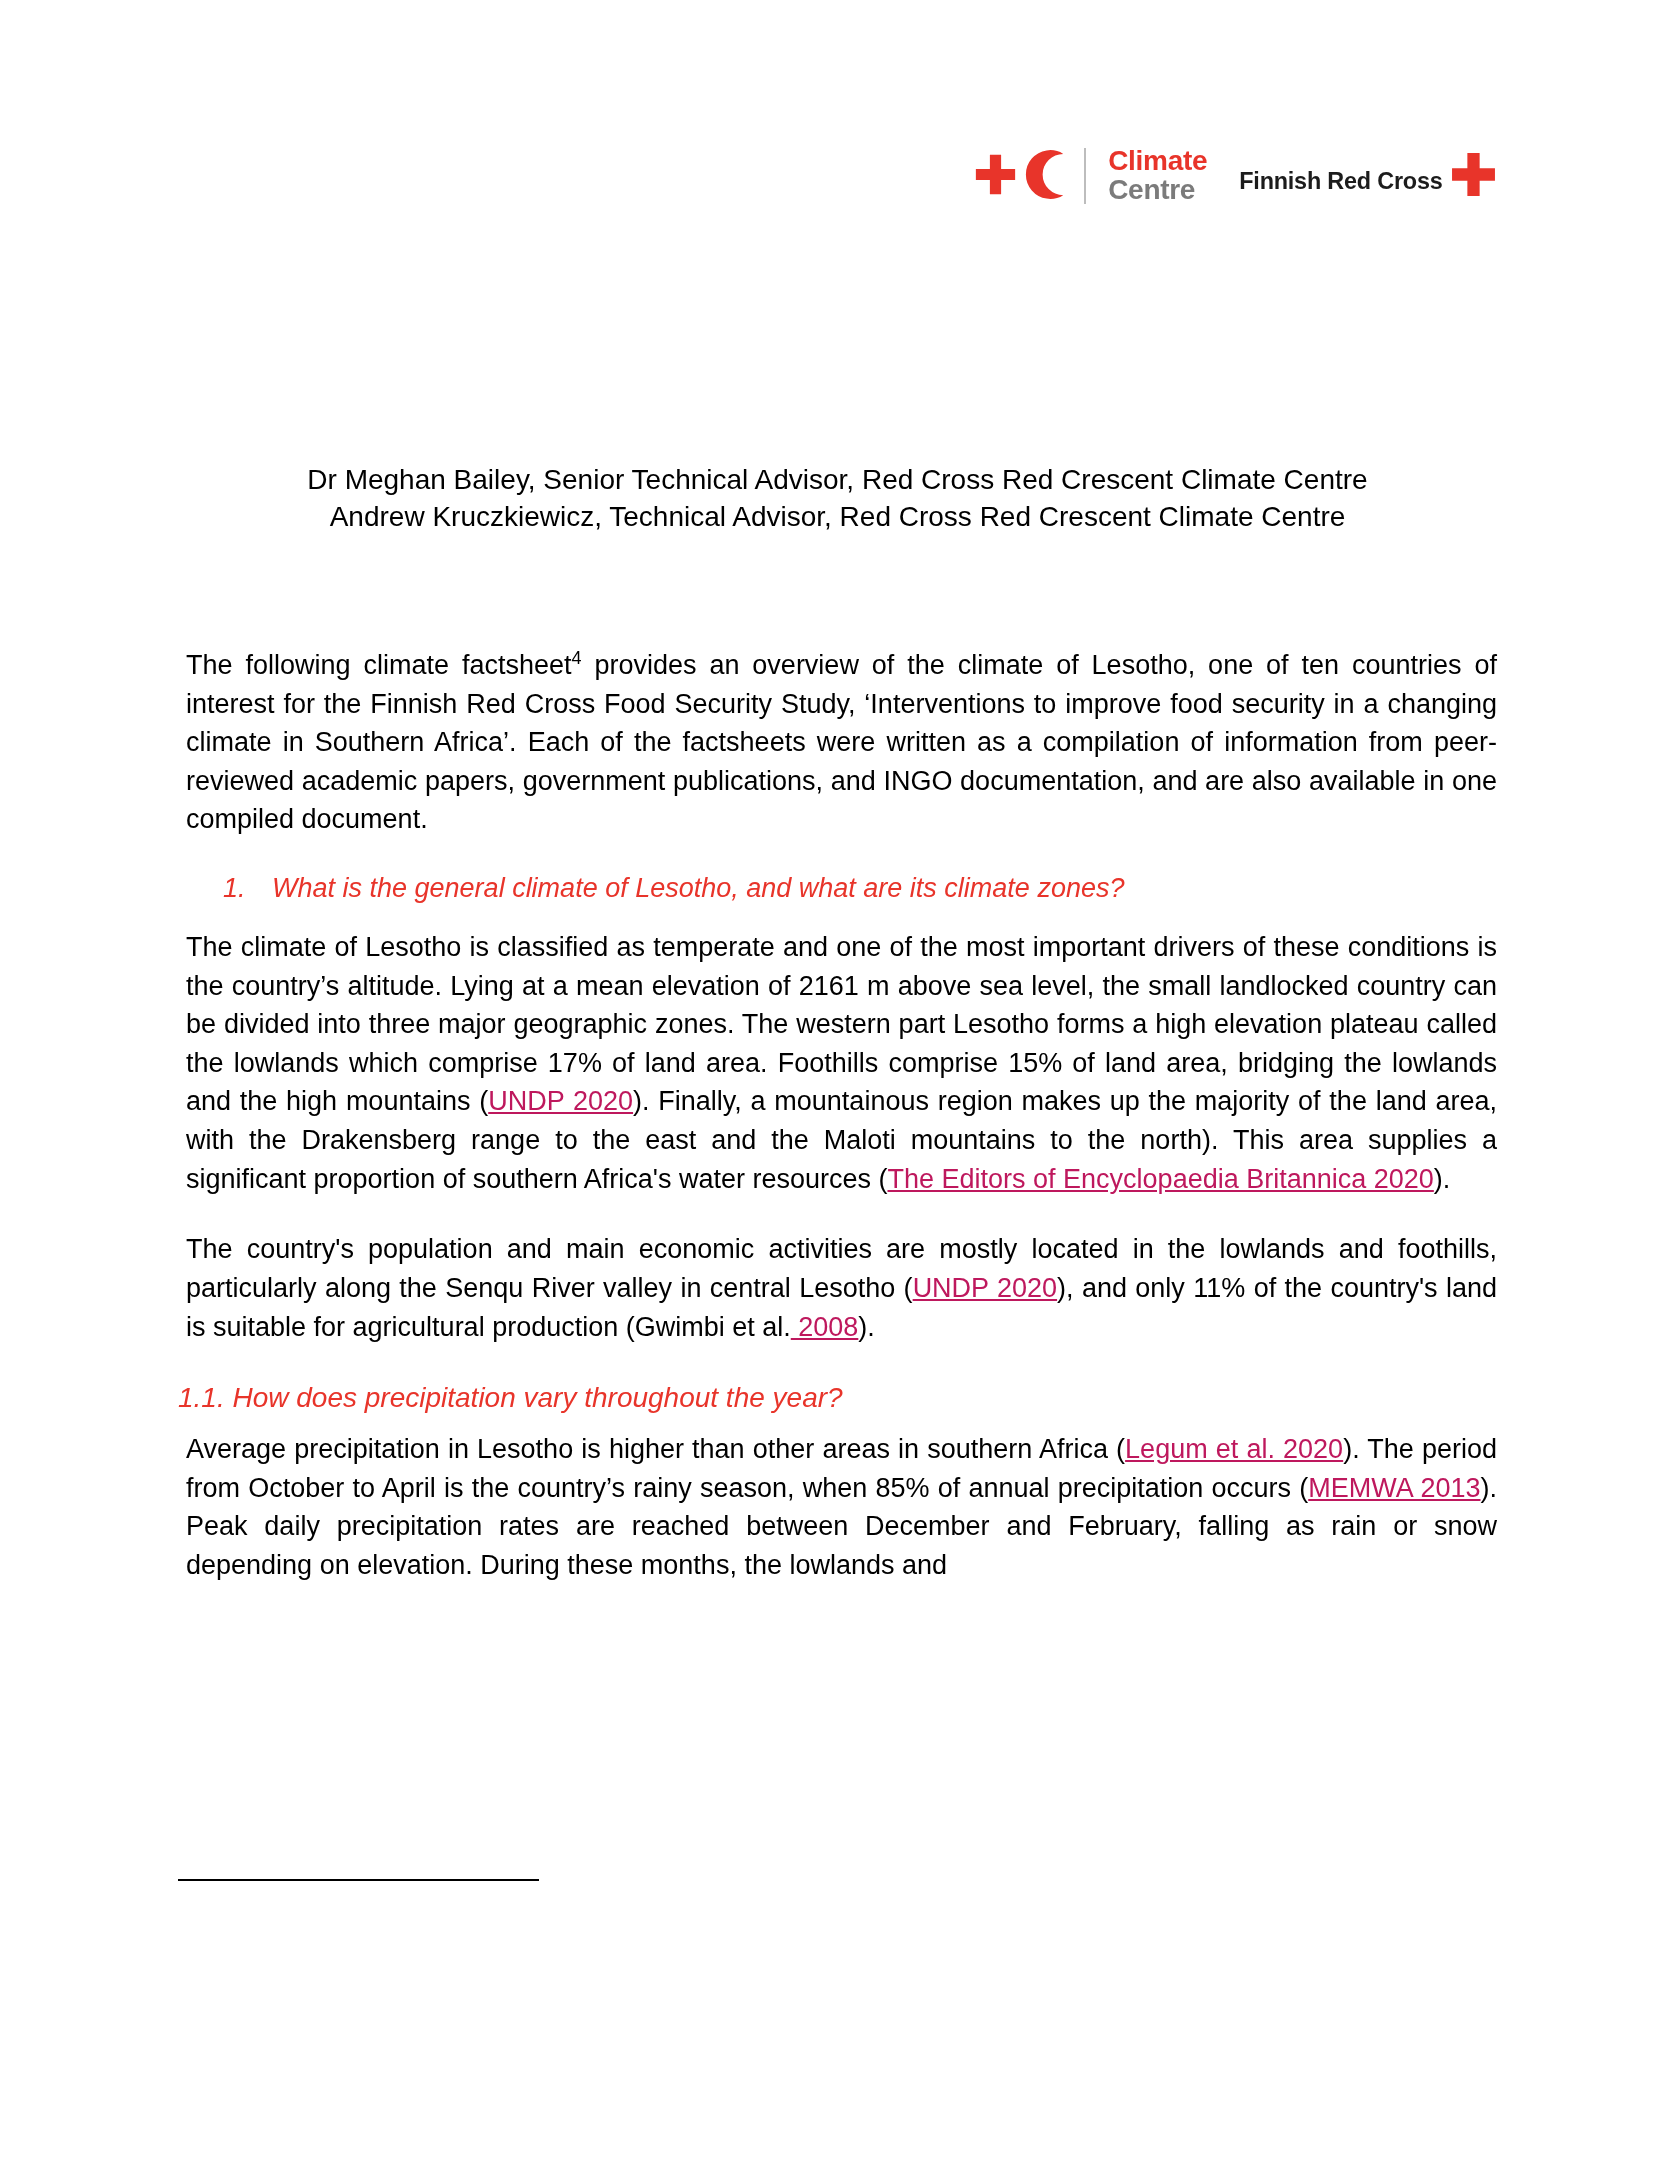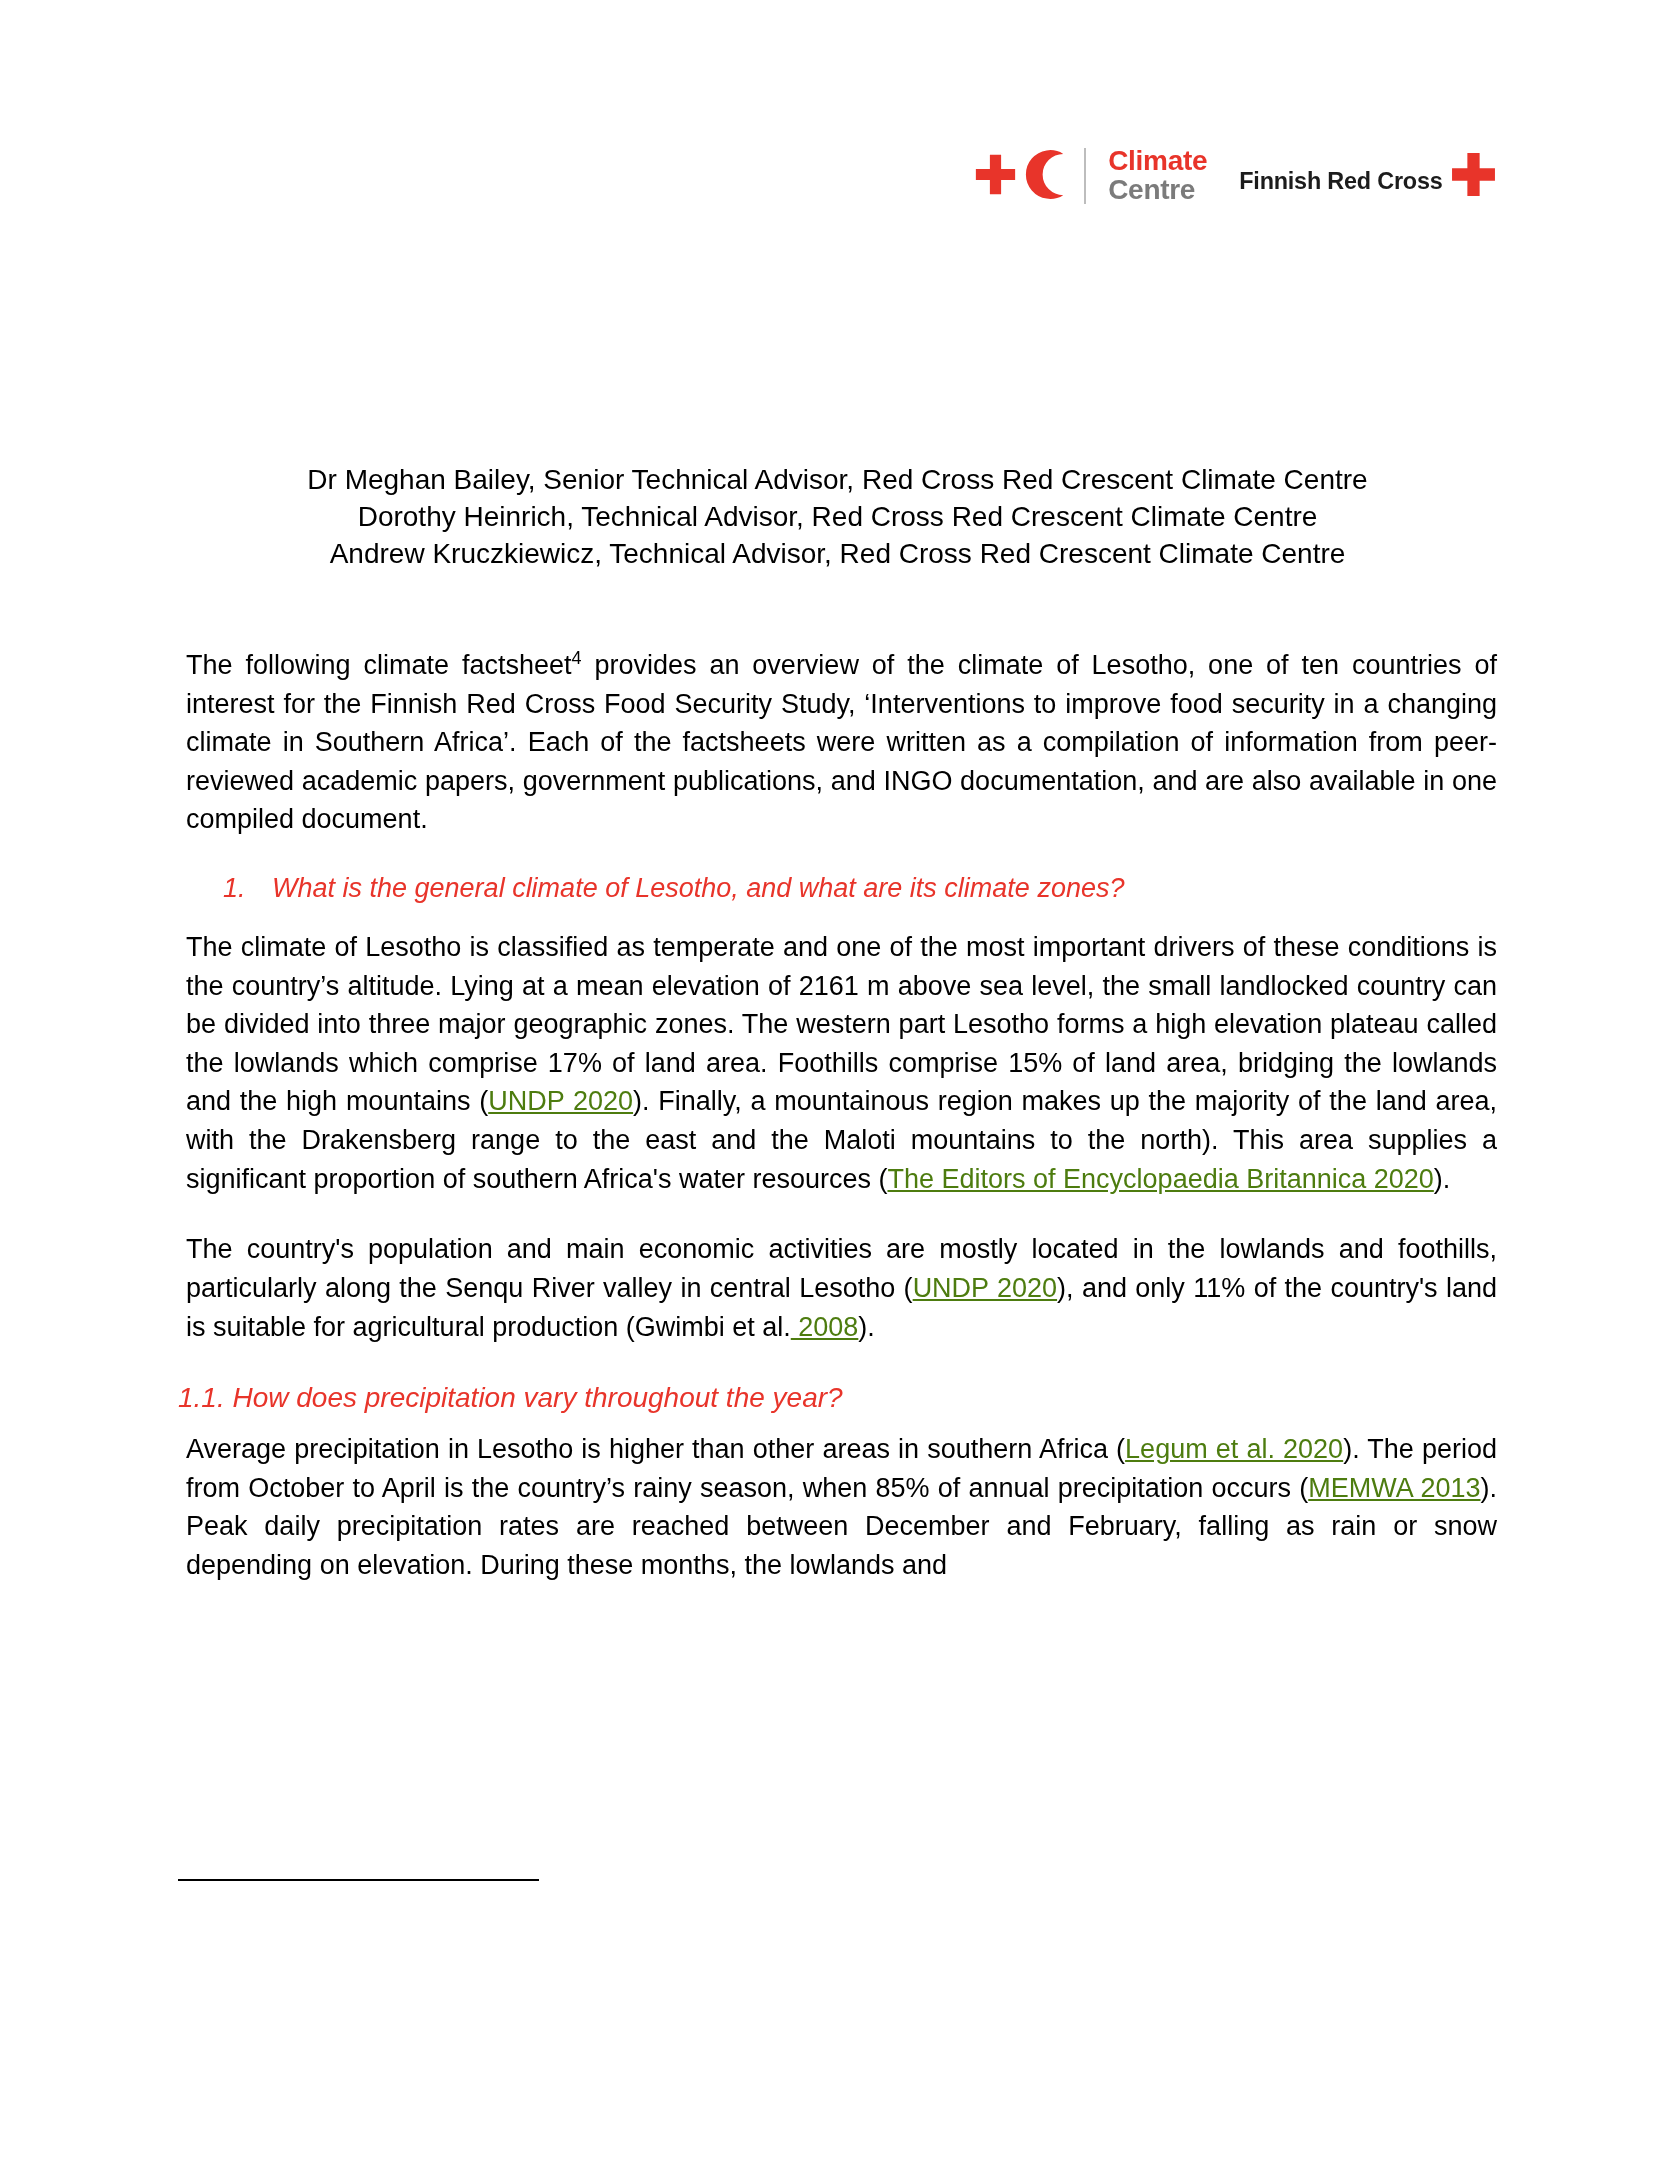--- a/index.html
+++ b/index.html
@@ -142,21 +142,21 @@
   .heading-num .hn-text { flex: 1; }
 
   .heading-sub {
     margin: 36px 0 16px 0;
     font-size: 28px;
     color: #e8342a;
     font-style: italic;
   }
 
   a.ref {
-    color: #4d7c0f;
+    color: #be185d;
     text-underline-offset: 1.9px;
   }
 
   sup.fn { font-size: 18px; vertical-align: super; line-height: 0; }
 
   
   .footnote-zone {
     position: absolute;
     left: 178px;
     right: 178px;
@@ -210,21 +210,20 @@
           <path d="M17 2 h12 v15 h15 v12 h-15 v15 h-12 v-15 h-15 v-12 h15 z" fill="#e8342a"></path>
         </svg>
       </span>
     </div>
 
   </div>
 
 
   <div class="authors">
     <div>Dr Meghan Bailey, Senior Technical Advisor, Red Cross Red Crescent Climate Centre</div>
-    <div>Dorothy Heinrich, Technical Advisor, Red Cross Red Crescent Climate Centre</div>
     <div>Andrew Kruczkiewicz, Technical Advisor, Red Cross Red Crescent Climate Centre</div>
   </div>
 
   <div class="body-wrap">
 
     <p class="para"><span>The following climate factsheet</span><sup class="fn">4</sup><span> provides an overview of the climate of Lesotho, one of ten countries of interest for the Finnish Red Cross Food Security Study, ‘Interventions to improve food security in a changing climate in Southern Africa’. Each of the factsheets were written as a compilation of information from peer-reviewed academic papers, government publications, and INGO documentation, and are also available in one compiled document.</span></p>
 
     <div class="heading-num">
       <span class="hn-num">1.</span>
       <span class="hn-text">What is the general climate of Lesotho, and what are its climate zones?</span>

